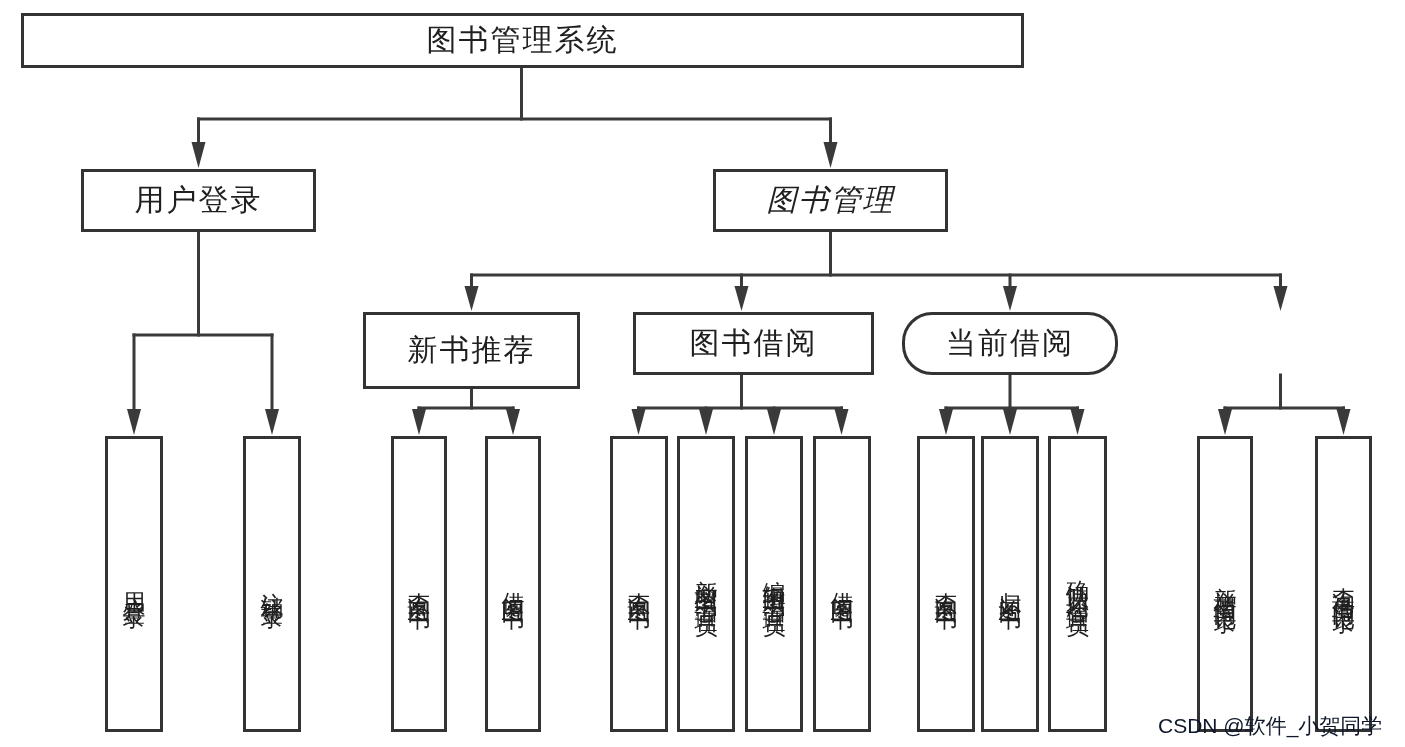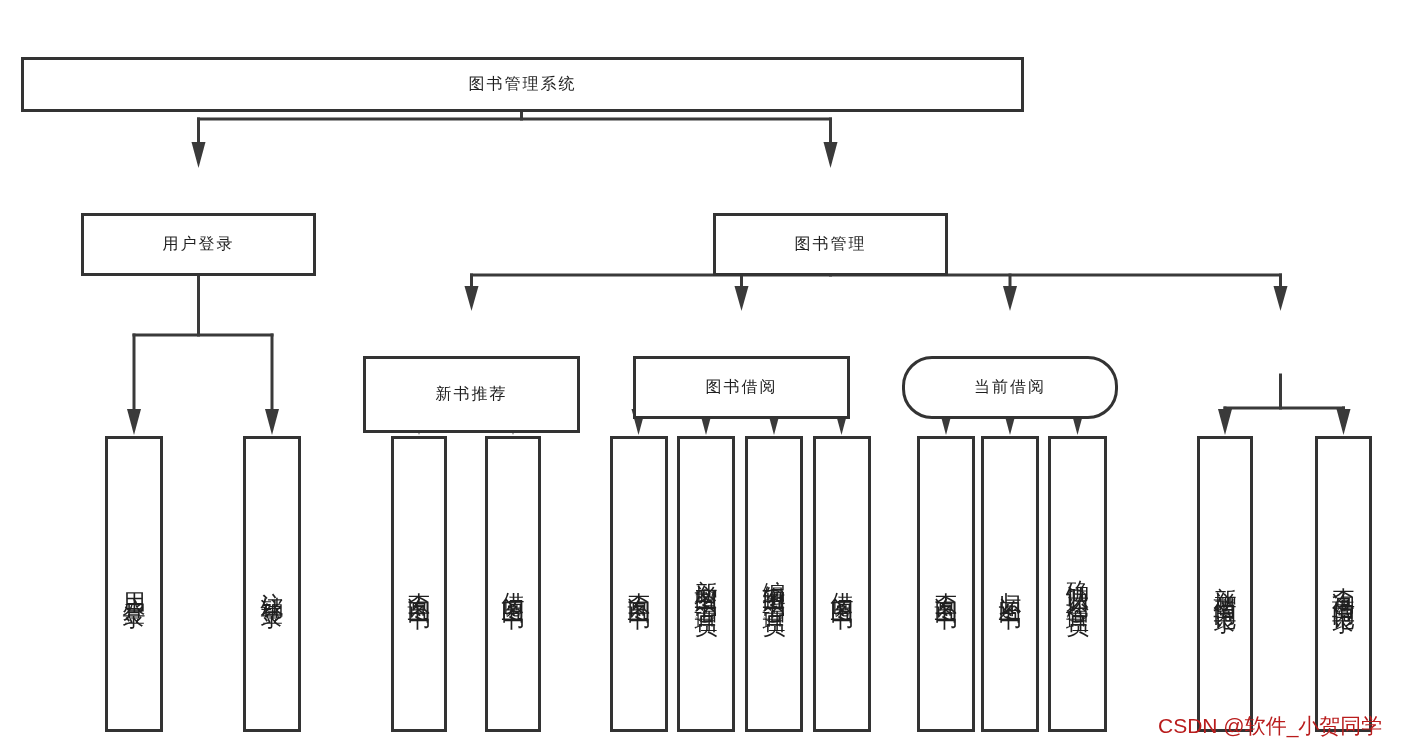--- a/index.html
+++ b/index.html
@@ -26,46 +26,45 @@
     position: absolute;
     background: #ffffff;
     border: 3px solid #333333;
     box-sizing: border-box;
     display: flex;
     align-items: center;
     justify-content: center;
     color: #1f1f1f;
   }
   .hnode {
-    font-size: 16px;
+    font-size: 30px;
     letter-spacing: 2px;
     white-space: nowrap;
-    margin-top: 44px;
   }
   .leaf {
     width: 58px;
     top: 436px;
     height: 296px;
   }
   .leaf .vtext {
     writing-mode: vertical-rl;
     text-orientation: mixed;
     font-size: 23px;
     letter-spacing: 5px;
     line-height: 1;
     color: #1f1f1f;
   }
   
   #n-root   { left: 21px;  top: 13px;  width: 1003px; height: 55px; }
   
   #n-login  { left: 81px;  top: 169px; width: 235px; height: 63px; }
-  #n-mgmt   { left: 713px; top: 169px; width: 235px; height: 63px; }
+  #n-mgmt   { left: 713px; top: 169px; width: 235px; height: 63px; font-style: italic; }
   
   #n-newbook { left: 363px;  top: 312px; width: 217px; height: 77px; }
-  #n-borrow  { left: 633px;  top: 312px; width: 217px; height: 63px; }
+  #n-borrow  { left: 633px;  top: 312px; width: 241px; height: 63px; }
   #n-current { left: 902px;  top: 312px; width: 216px; height: 63px; border-radius: 30px; }
   #n-record  { left: 1173px; top: 312px; width: 215px; height: 63px; }
   
   #lf-1  { left: 105px; }
   #lf-2  { left: 243px; }
   #lf-3  { left: 391px; width: 56px; }
   #lf-4  { left: 485px; width: 56px; }
   #lf-5  { left: 610px; }
   #lf-6  { left: 677px; }
   #lf-7  { left: 745px; }
@@ -74,21 +73,21 @@
   #lf-10 { left: 981px; }
   #lf-11 { left: 1048px; width: 59px; }
   #lf-12 { left: 1197px; width: 56px; }
   #lf-13 { left: 1315px; width: 57px; }
   #watermark {
     position: absolute;
     left: 1158px;
     top: 712px;
     width: 240px;
     font-size: 21px;
-    color: #b91c1c;
+    color: #0f172a;
     white-space: nowrap;
     z-index: 5;
     text-align: left;
   }
 </style>
 </head>
 <body>
 
 <div id="canvas">
 

